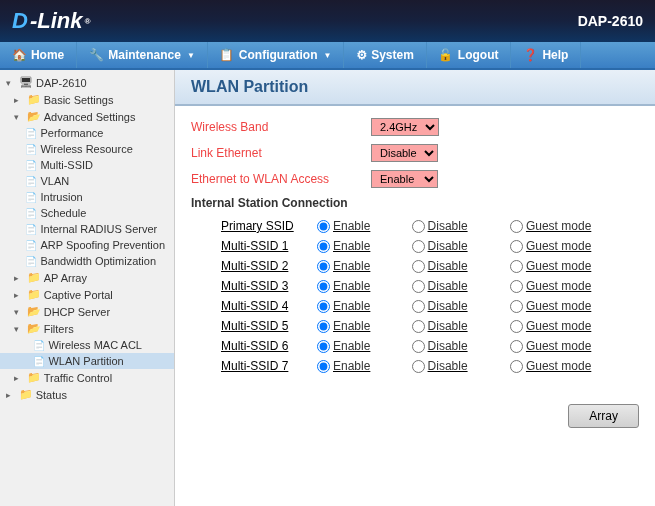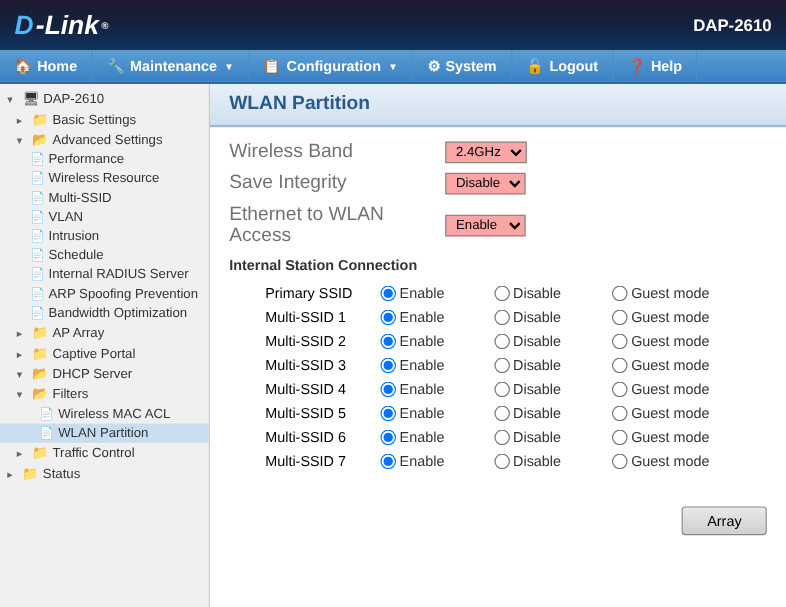--- a/index.html
+++ b/index.html
@@ -32,29 +32,29 @@
     .expand-icon { font-size: 9px; color: #666; width: 10px; }
 
     
     .content { flex: 1; background: white; padding: 0; overflow-y: auto; }
     .content-header { background: linear-gradient(180deg, #e8f0f8 0%, #d0e0f0 100%); border-bottom: 2px solid #a0b8d0; padding: 8px 16px; }
     .content-header h2 { font-size: 16px; font-weight: bold; color: #2a5a8a; }
     .content-body { padding: 12px 16px; }
 
     
     .form-row { display: flex; align-items: center; margin-bottom: 8px; }
-    .form-label { width: 180px; font-size: 16px; color: #737373; }
+    .form-label { width: 180px; font-size: 12px; color: #ef4444; }
     .form-control select { font-size: 11px; padding: 1px 4px; border: 1px solid #888; background: #fca5a5; cursor: pointer; }
 
     
     .section-header { font-size: 12px; font-weight: bold; color: #333; margin: 8px 0 6px 0; }
 
     
     .ssid-table { width: 100%; border-collapse: collapse; }
-    .ssid-table td { padding: 3px 6px; font-size: 12px; }
+    .ssid-table td { padding: 3px 6px; font-size: 12px; text-decoration: underline; }
     .ssid-label { width: 120px; padding-left: 30px !important; }
 
     
     .button-row { display: flex; justify-content: flex-end; padding: 8px 16px; margin-top: 8px; }
     .save-btn { background: linear-gradient(180deg, #e8e8e8 0%, #d0d0d0 100%); border: 1px solid #888; padding: 4px 20px; font-size: 12px; cursor: pointer; border-radius: 3px; }
 
     
     .sidebar::-webkit-scrollbar { width: 8px; }
     .sidebar::-webkit-scrollbar-track { background: #e0e0e0; }
     .sidebar::-webkit-scrollbar-thumb { background: #aaa; border-radius: 3px; }
@@ -215,21 +215,21 @@
         <div class="form-label">Wireless Band</div>
         <div class="form-control">
           <select>
             <option>2.4GHz</option>
             <option>5GHz</option>
           </select>
         </div>
       </div>
 
       <div class="form-row">
-        <div class="form-label">Save Integrity</div>
+        <div class="form-label">Link Ethernet</div>
         <div class="form-control">
           <select>
             <option>Disable</option>
             <option>Enable</option>
           </select>
         </div>
       </div>
 
       <div class="form-row">
         <div class="form-label">Ethernet to WLAN Access</div>

